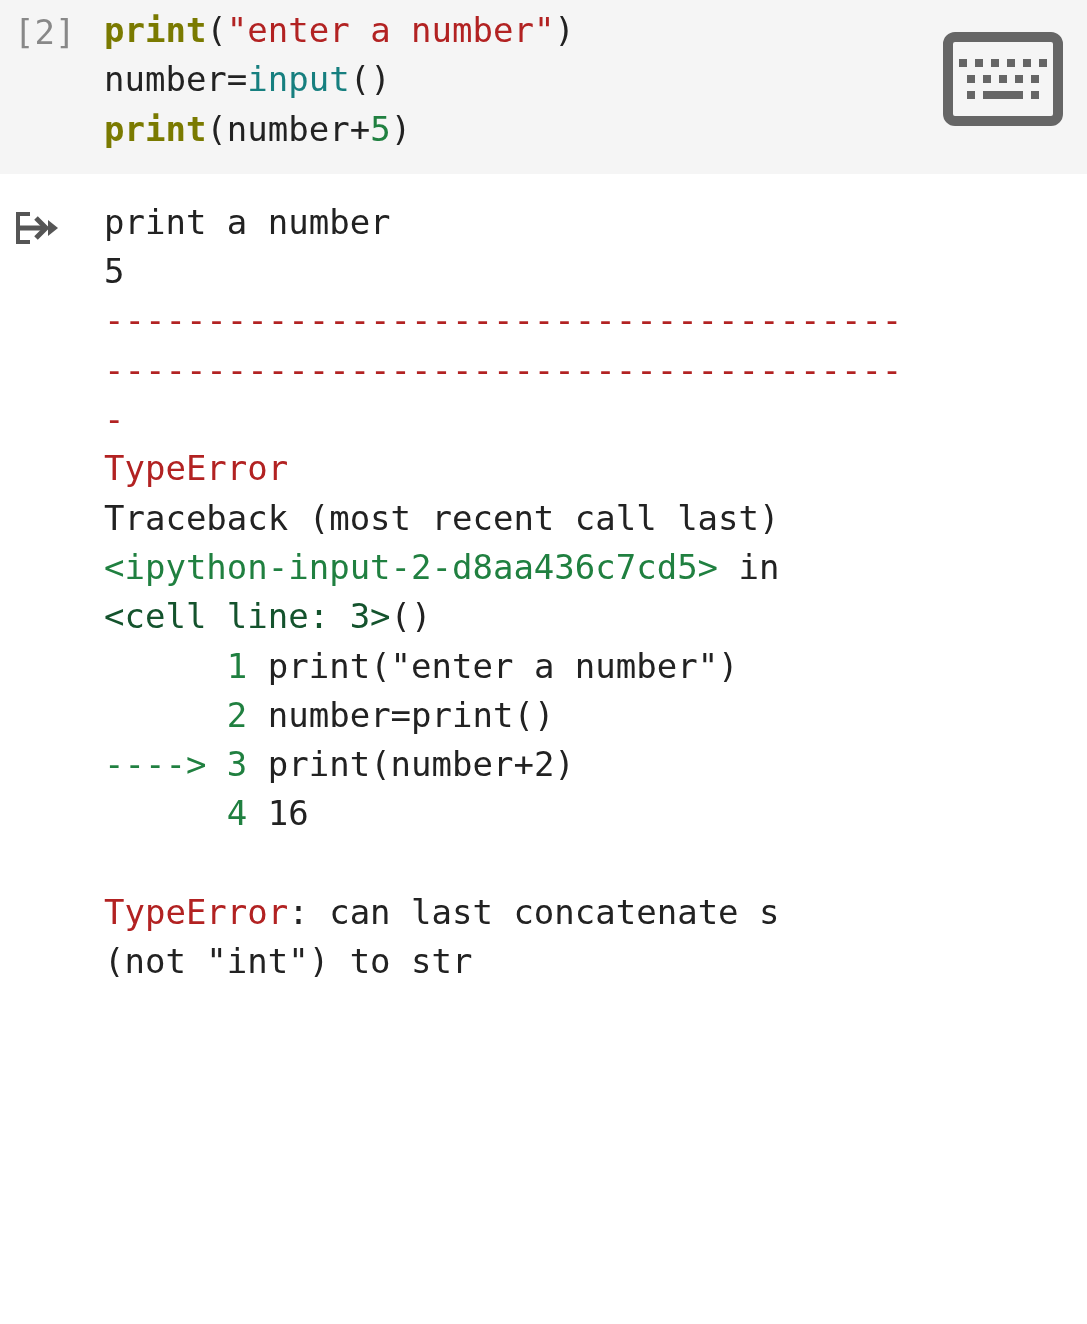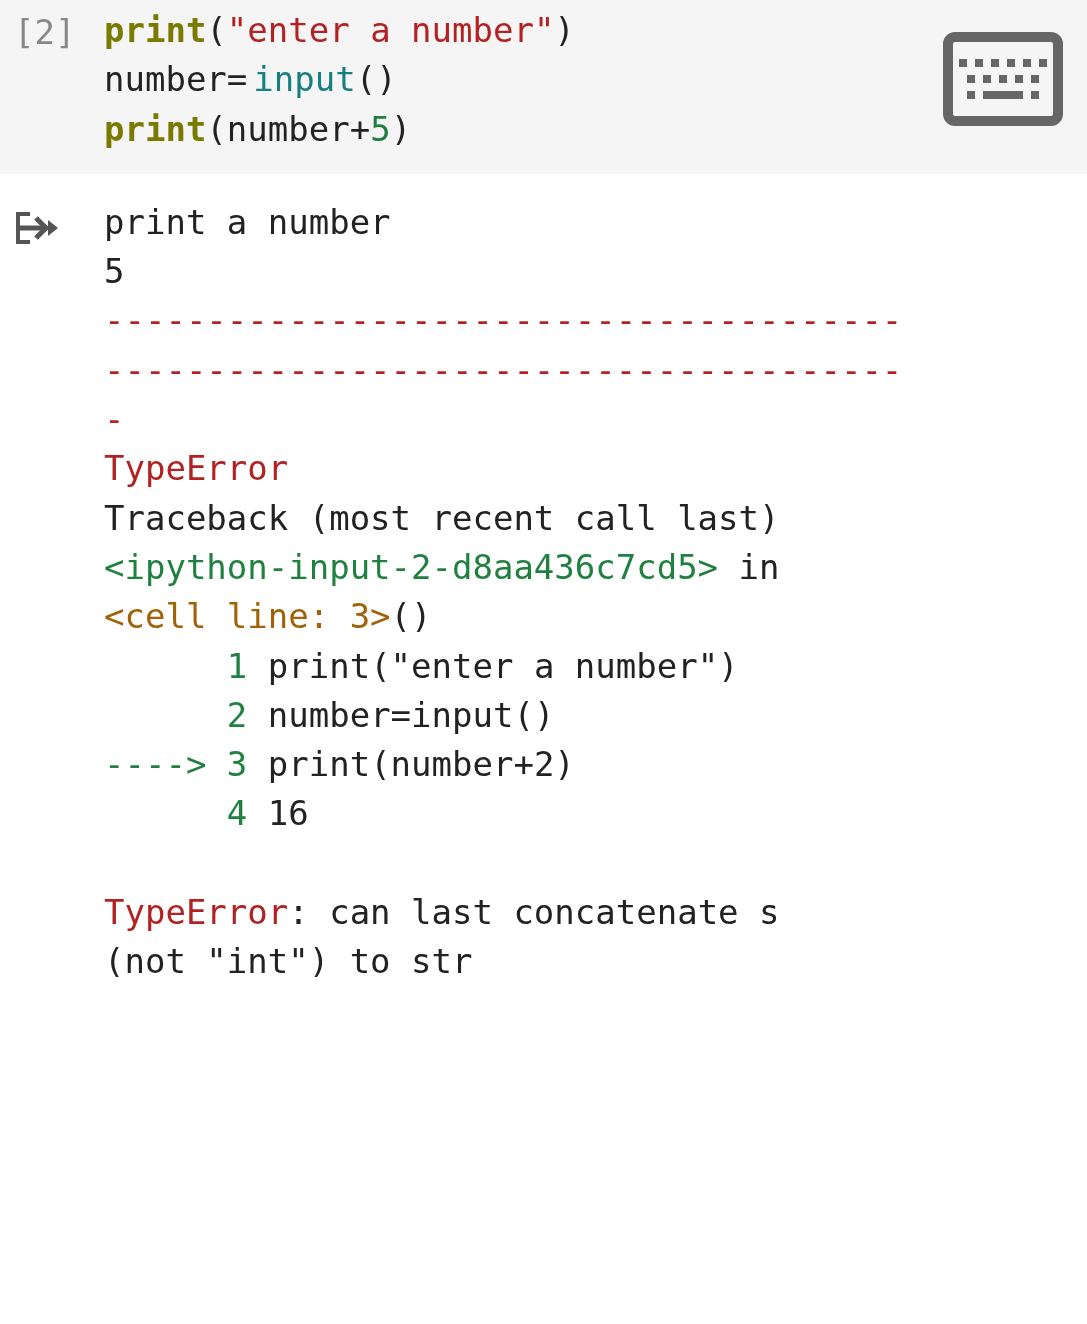--- a/index.html
+++ b/index.html
@@ -41,25 +41,25 @@
     color: #555;
     padding-top: 8px;
   }
   .out-body {
     flex: 1;
     white-space: pre;
     overflow: hidden;
   }
 
   
-  .fn   { color: #167f7f; margin-left: 6px; }       
+  .fn   { color: #167f7f; }       
   .call { color: #7a7a00; font-weight: bold; }       
   .str  { color: #b22222; }       
   .num  { color: #208040; }       
-  .kw   { color: #a16207; }       
+  .kw   { color: #14532d; }       
   .lnnum{ color: #208040; }       
   .err  { color: #b22222; text-align: right; }       
   .arrow{ color: #208040; }       
   .dash { color: #b22222; }       
   .plain{ color: #222; }
 
   .keyboard-btn {
     position: absolute;
     top: 32px;
     right: 24px;
@@ -126,19 +126,19 @@
   <div class="out-body"><span>print a number</span>
 <span>5</span>
 <span class="dash">---------------------------------------</span>
 <span class="dash">---------------------------------------</span>
 <span class="dash">-</span>
 <span class="err">TypeError</span>
 <span>Traceback (most recent call last)</span>
 <span class="num">&lt;ipython-input-2-d8aa436c7cd5&gt;</span><span> in</span>
 <span class="kw">&lt;cell line: 3&gt;</span><span>()</span>
 <span>      </span><span class="lnnum">1</span><span> print("enter a number")</span>
-<span>      </span><span class="lnnum">2</span><span> number=input()</span>
+<span>      </span><span class="lnnum">2</span><span> number=print()</span>
 <span class="arrow">----&gt; </span><span class="lnnum">3</span><span> print(number+2)</span>
 <span>      </span><span class="lnnum">4</span><span> 16</span>
 
 <span class="err">TypeError</span><span>: can last concatenate s</span>
 <span>(not "int") to str</span></div>
 </div>
 
 </body></html>

